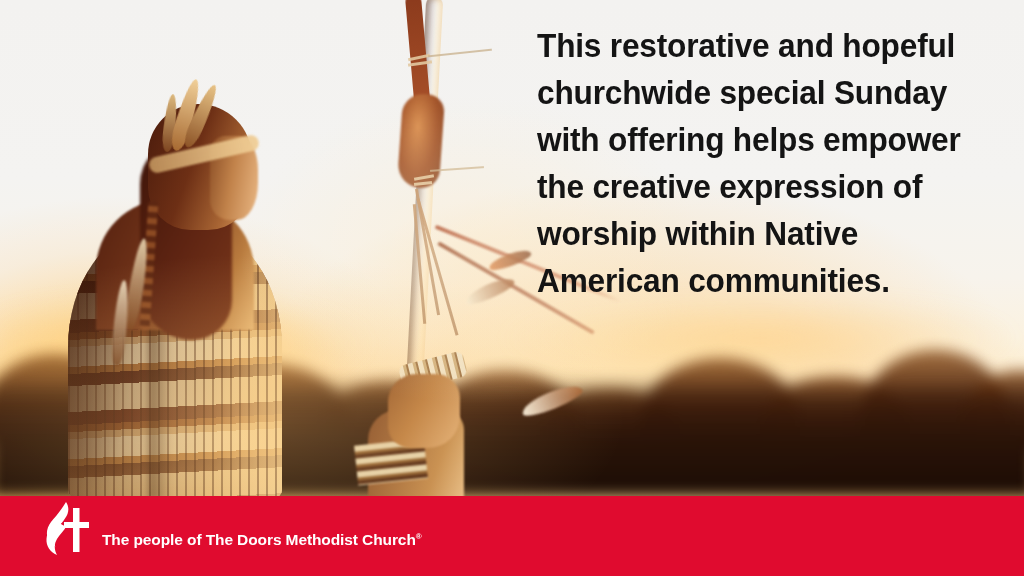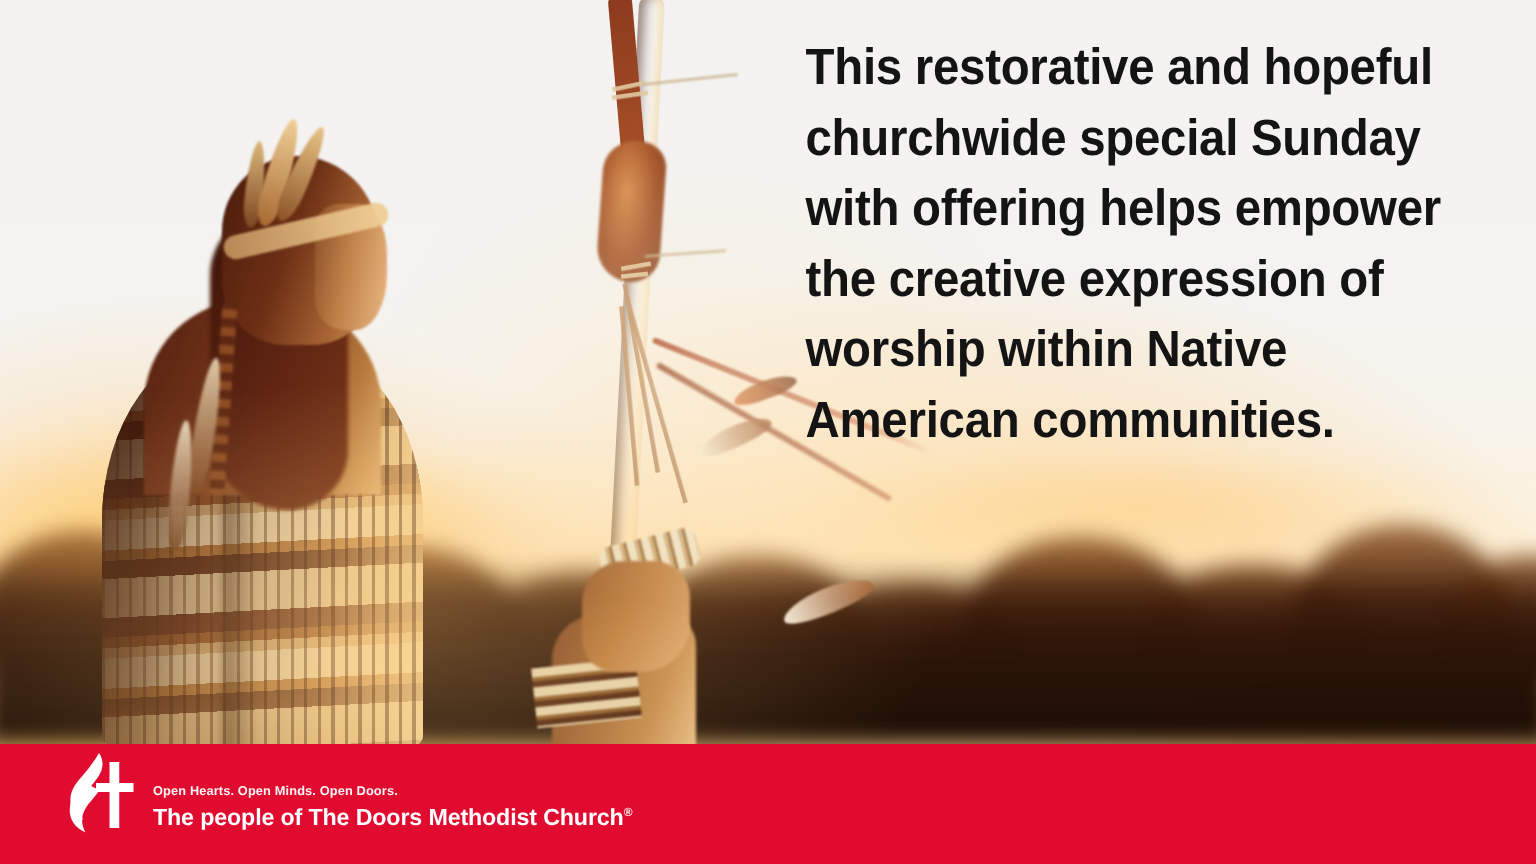--- a/index.html
+++ b/index.html
@@ -488,20 +488,19 @@
         <path d="M34 40 C22 52 14 64 13 78 C12 92 20 104 34 110
                  C28 99 28 88 34 78 C39 69 49 61 53 52
                  C47 52 40 48 34 40 Z" fill="#ffffff"></path>
 
         <rect x="66" y="16" width="13" height="88" fill="#ffffff"></rect>
 
         <rect x="48" y="44" width="50" height="12" fill="#ffffff"></rect>
       </svg>
 
       <div id="logo-text">
-        <div id="tagline">Open Hearts. Open Minds. Open Doors.</div>
         <div id="brandline"><span>The people of The Doors Methodist Church</span><span class="reg">®</span></div>
       </div>
 
     </div>
   </div>
 
 </div>
 
 </body></html>

